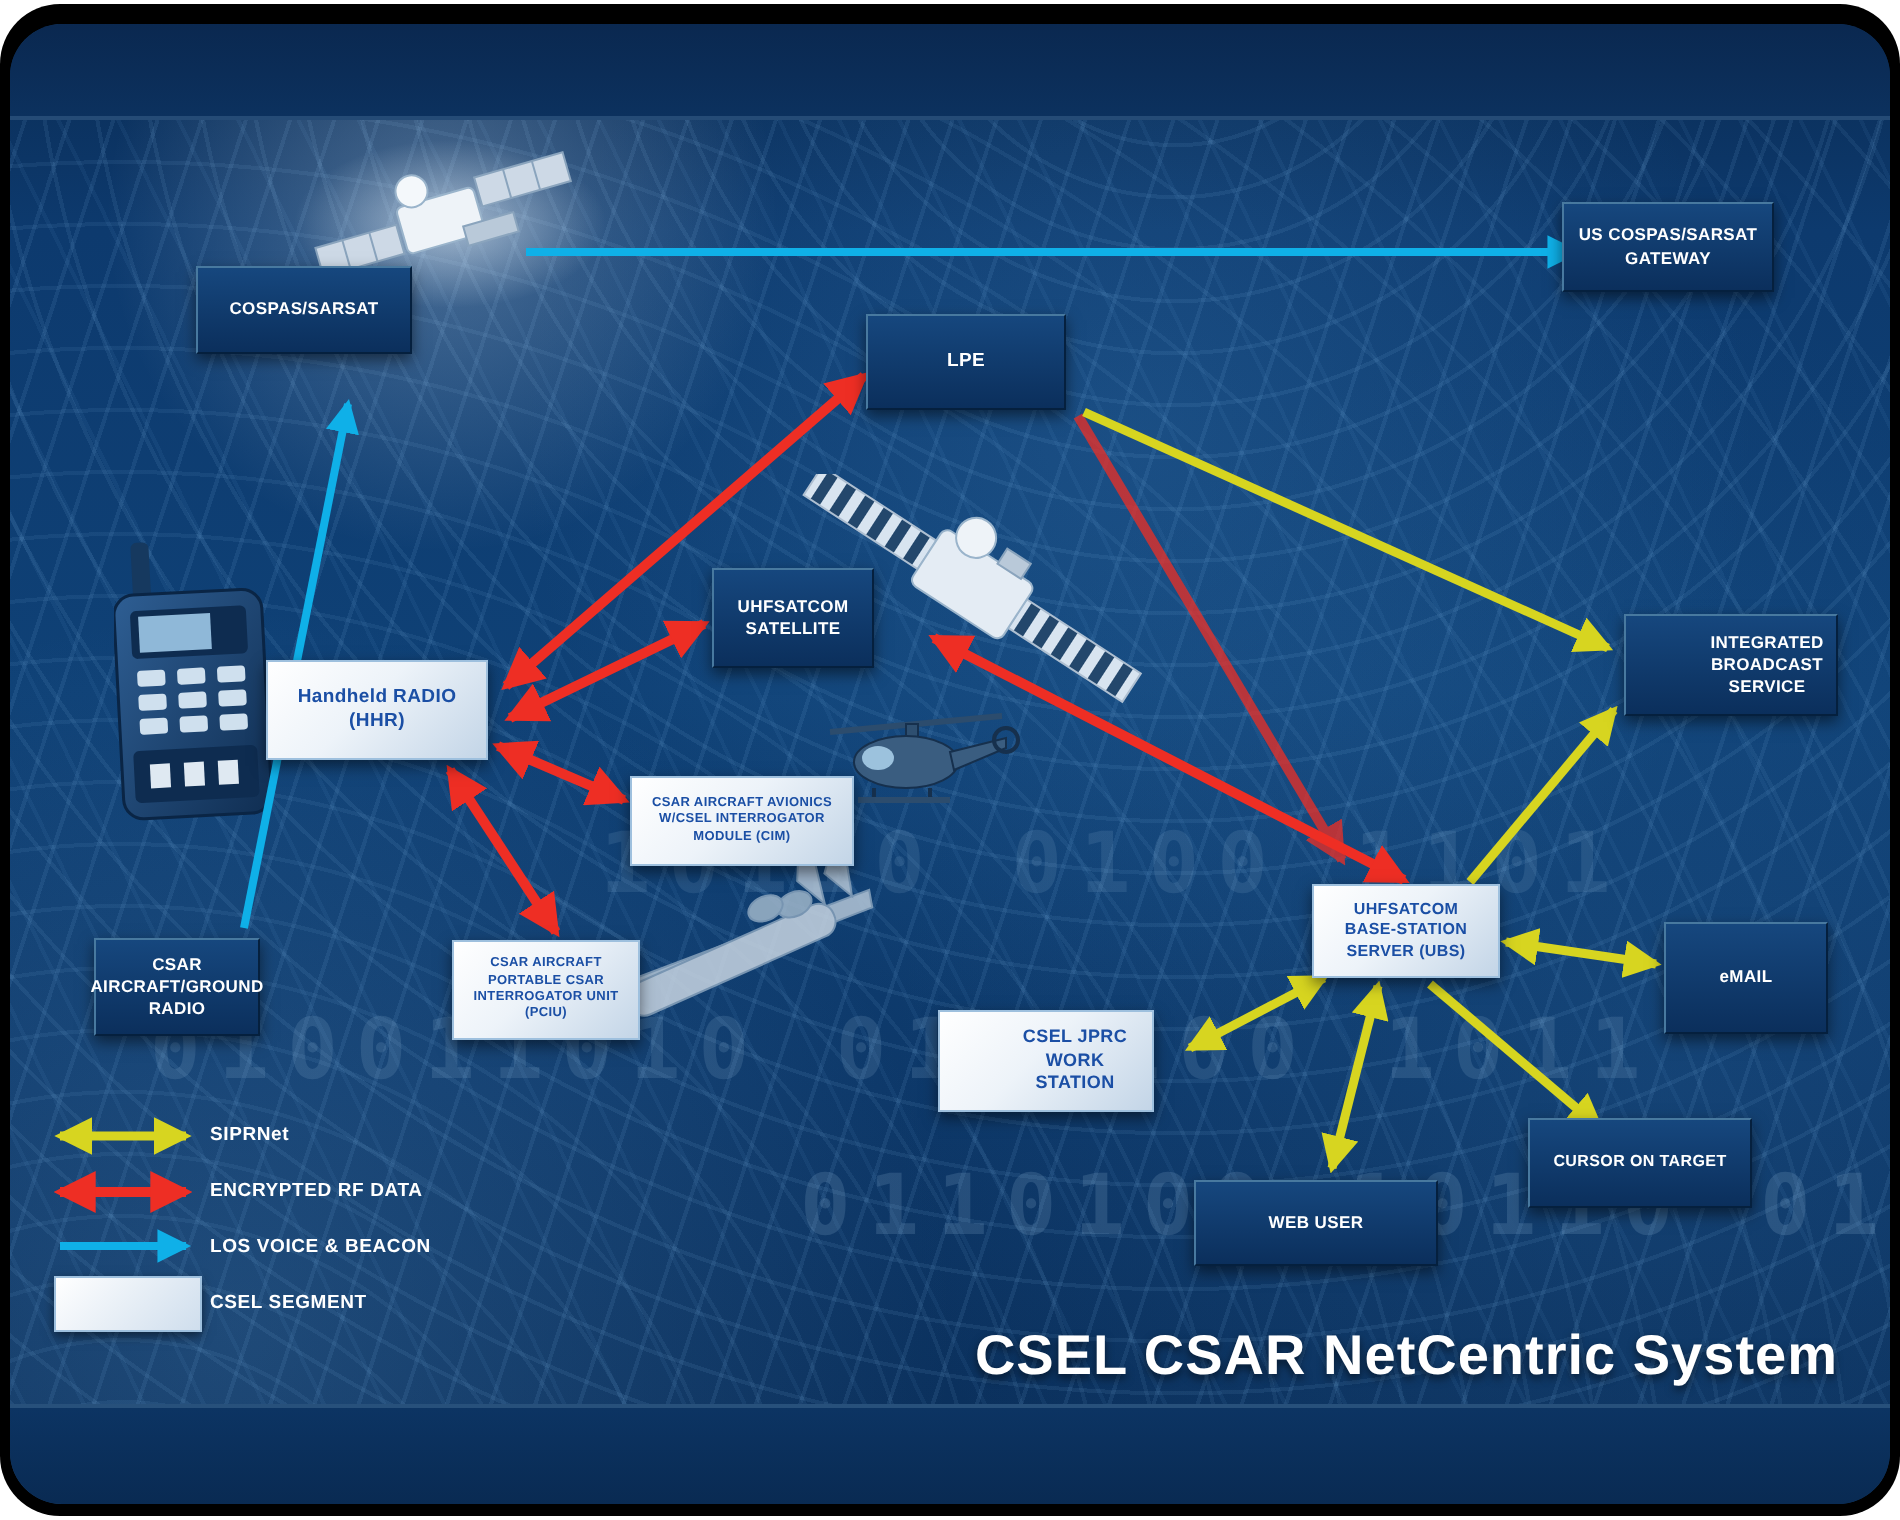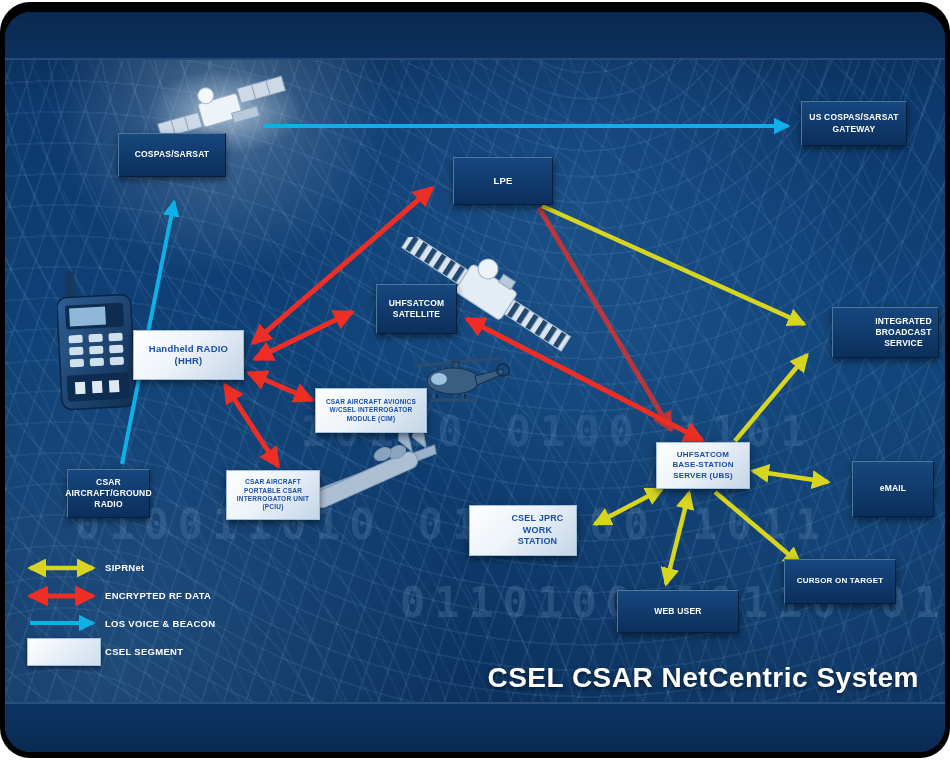--- a/index.html
+++ b/index.html
@@ -17,21 +17,21 @@
       repeating-linear-gradient(64deg, rgba(100,160,215,.08) 0 2px, rgba(0,0,0,0) 2px 27px),
       linear-gradient(180deg,#0a2c55 0%,#0d3a6e 14%,#0f4176 45%,#0d3869 72%,#0a2e59 100%);}
   .top-band{position:absolute;left:0;top:0;width:100%;height:46px;background:linear-gradient(180deg,#0a2850,#0c315e);border-bottom:2px solid rgba(120,180,230,.25);}
   .bottom-band{position:absolute;left:0;top:690px;width:100%;height:50px;background:linear-gradient(180deg,#0c3463,#092a52);border-top:2px solid rgba(120,180,230,.28);}
   .digit-row{position:absolute;color:#a8cce8;font-family:"DejaVu Sans Mono",monospace;font-weight:bold;font-size:42px;letter-spacing:9px;white-space:nowrap;}
   svg.layer{position:absolute;left:0;top:0;}
   .node{position:absolute;display:flex;align-items:center;justify-content:center;text-align:center;
     white-space:pre-line;font-weight:bold;line-height:1.3;letter-spacing:.2px;box-sizing:border-box;padding:2px 3px;}
   .dark{background:linear-gradient(180deg,#16477e 0%,#0b2f5c 100%);color:#fff;
     border:1px solid #48799f;border-right-color:#05203e;border-bottom-color:#05203e;
-    box-shadow:0 3px 7px rgba(0,0,0,.5);font-size:8.5px;margin-left:20px;}
+    box-shadow:0 3px 7px rgba(0,0,0,.5);font-size:8.5px;}
   .light{background:linear-gradient(135deg,#ffffff 0%,#edf3f9 45%,#c3d5e7 100%);color:#1b4fa5;
     border:1px solid #9ec0de;box-shadow:0 3px 7px rgba(0,0,0,.5);font-size:8.5px;}
   #node-lpe,#node-hhr{font-size:9.5px;}
   #node-jprc{font-size:9px;}
   #node-cim,#node-pciu{font-size:6.5px;}
   #node-ubs,#node-cot{font-size:8px;}
   #node-cospas{left:93px;top:121px;width:108px;height:44px;}
   #node-gateway{left:776px;top:89px;width:106px;height:45px;}
   #node-lpe{left:428px;top:145px;width:100px;height:48px;}
   #node-uhfsat{left:351px;top:272px;width:81px;height:50px;}

